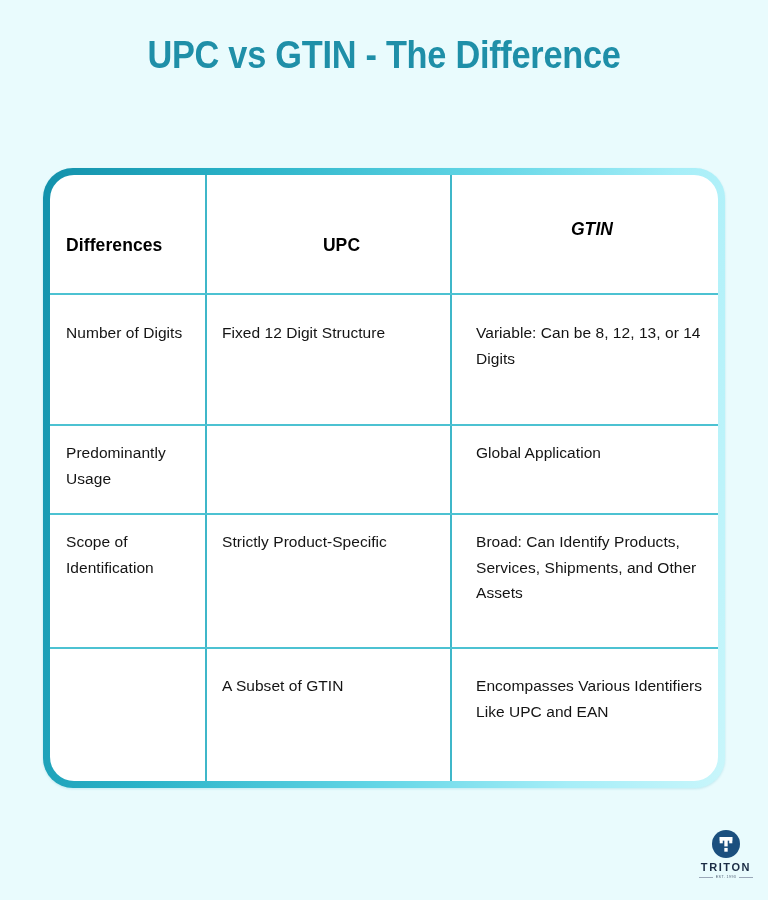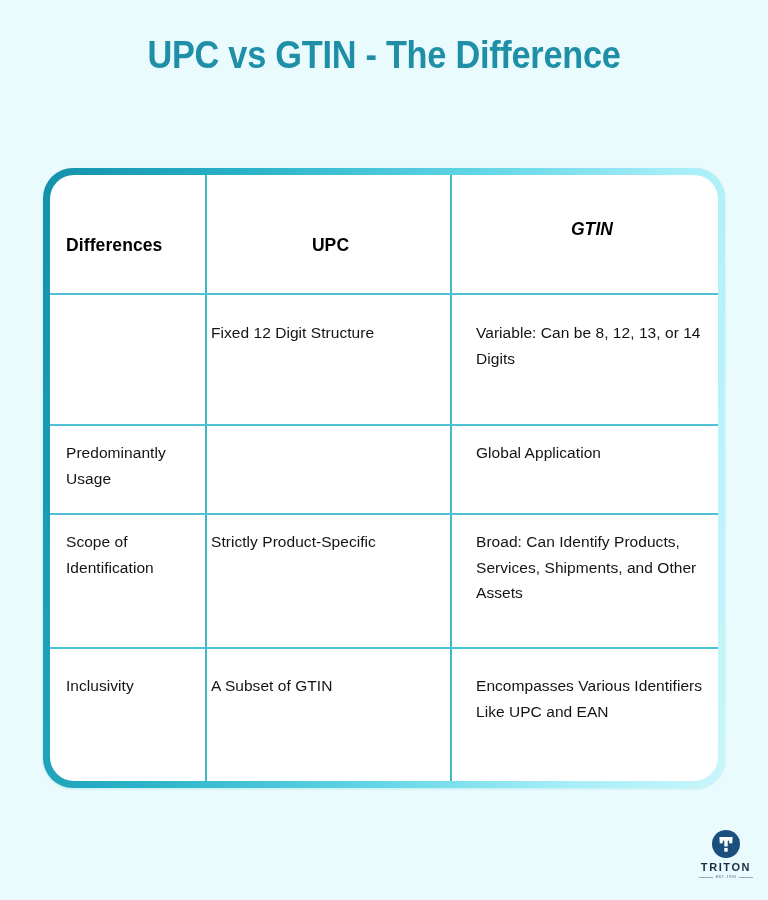--- a/index.html
+++ b/index.html
@@ -83,21 +83,21 @@
   .hline.h3 { top: 338px; }
   .hline.h4 { top: 472px; }
 
   
   .cell {
     position: absolute;
     padding-top: 0;
   }
 
   .col-a { left: 0;     width: 155px; }
-  .col-b { left: 157px; width: 247px; }
+  .col-b { left: 168px; width: 247px; }
   .col-c { left: 402px; width: 280px; }
 
   .cell-inner {
     font-size: 15.5px;
     line-height: 1.65;
     color: #141414;
     letter-spacing: 0.05px;
   }
 
   .col-a .cell-inner { padding-left: 16px; padding-right: 8px; }
@@ -188,20 +188,23 @@
     <div class="cell hdr col-a">
       <div class="cell-inner">Differences</div>
     </div>
     <div class="cell hdr col-b">
       <div class="cell-inner">UPC</div>
     </div>
     <div class="cell hdr col-c">
       <div class="cell-inner">GTIN</div>
     </div>
 
+    <div class="cell col-a r1">
+      <div class="cell-inner">Number of Digits</div>
+    </div>
     <div class="cell col-b r1">
       <div class="cell-inner">Fixed 12 Digit Structure</div>
     </div>
     <div class="cell col-c r1">
       <div class="cell-inner">Variable: Can be 8, 12, 13, or 14 Digits</div>
     </div>
 
     <div class="cell col-a r2">
       <div class="cell-inner">Predominantly Usage</div>
     </div>
@@ -212,23 +215,20 @@
     <div class="cell col-a r3">
       <div class="cell-inner">Scope of Identification</div>
     </div>
     <div class="cell col-b r3">
       <div class="cell-inner">Strictly Product-Specific</div>
     </div>
     <div class="cell col-c r3">
       <div class="cell-inner">Broad: Can Identify Products, Services, Shipments, and Other Assets</div>
     </div>
 
-    <div class="cell col-a r4">
-      <div class="cell-inner">Inclusivity</div>
-    </div>
     <div class="cell col-b r4">
       <div class="cell-inner">A Subset of GTIN</div>
     </div>
     <div class="cell col-c r4">
       <div class="cell-inner">Encompasses Various Identifiers Like UPC and EAN</div>
     </div>
 
   </div>
 </div>
 

